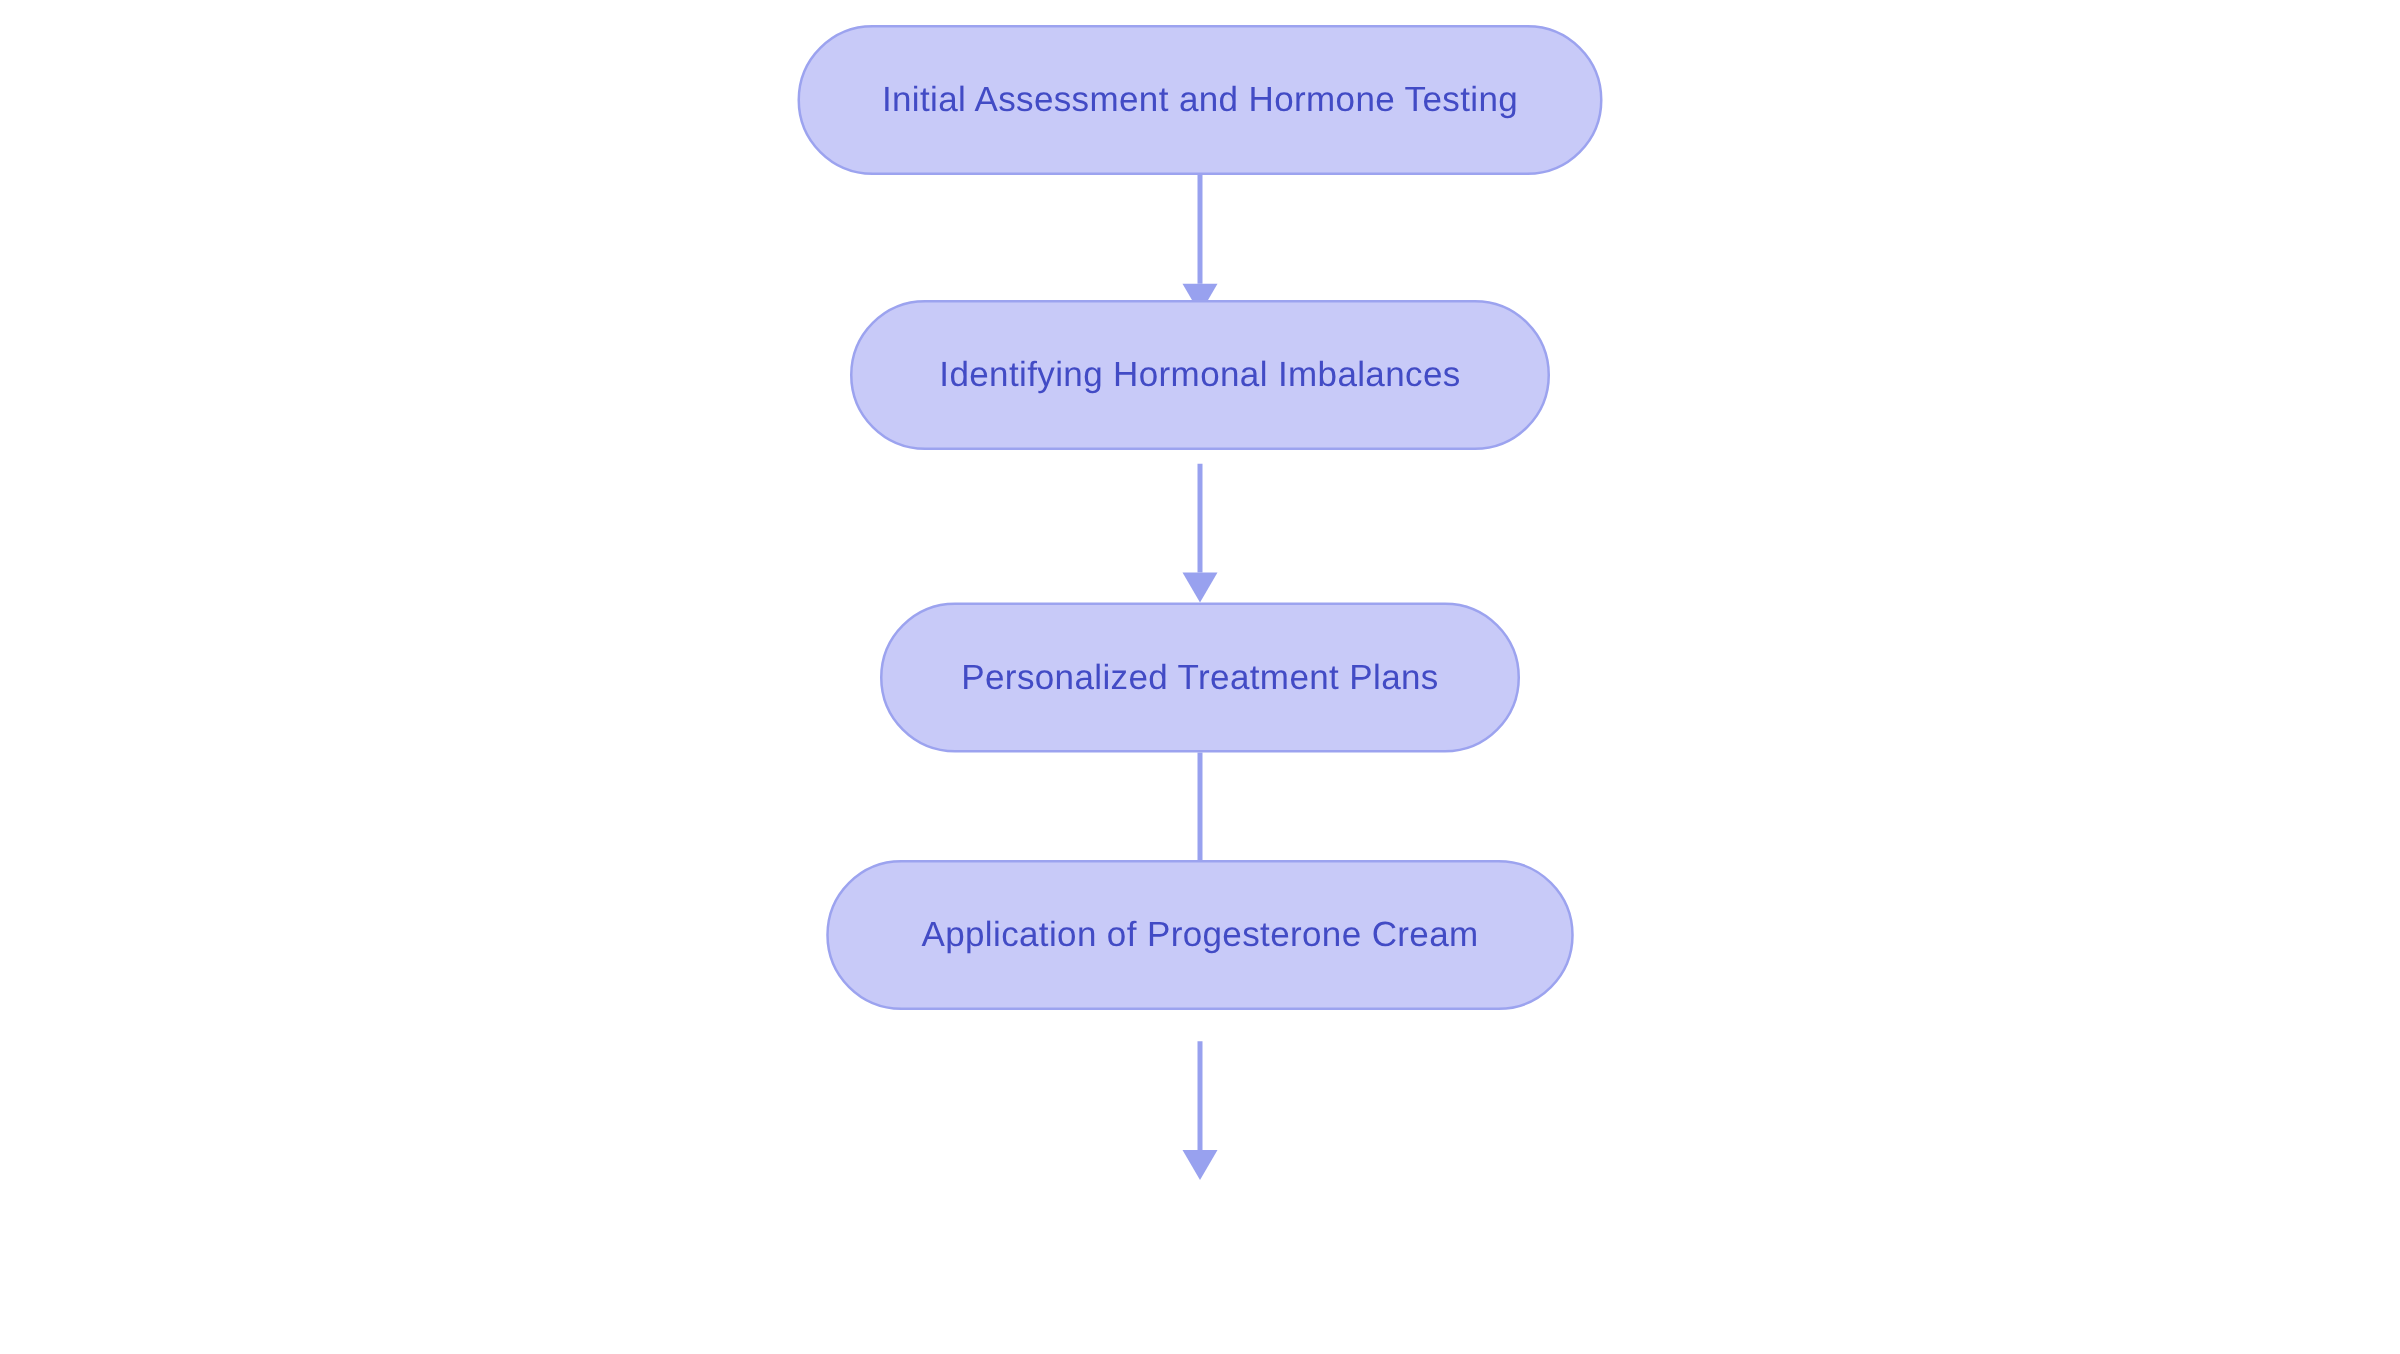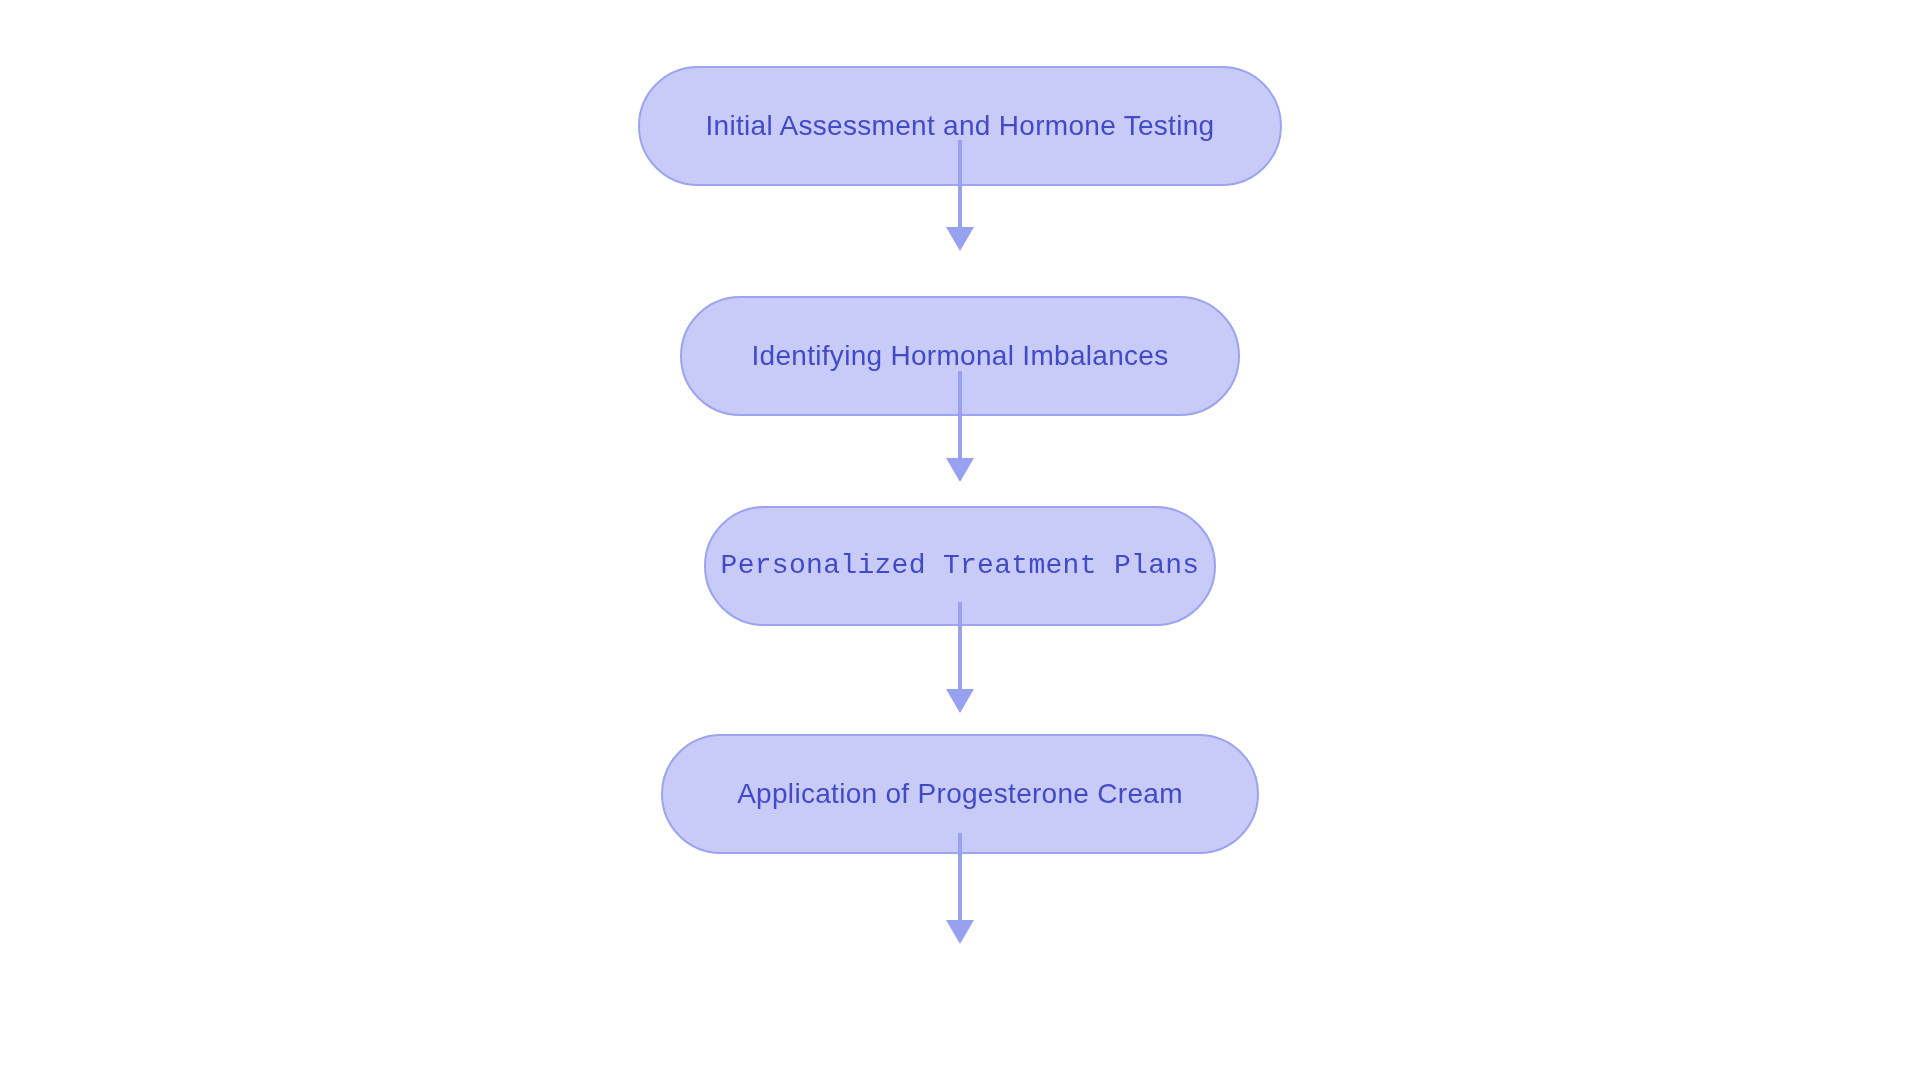--- a/index.html
+++ b/index.html
@@ -26,34 +26,33 @@
     left:50%;
     transform:translateX(-50%);
     height:120px;
     border-radius:60px;
     background:var(--node-fill);
     border:2px solid var(--node-border);
     display:flex;
     align-items:center;
     justify-content:center;
     text-align:center;
-    margin-top:46px;
   }
   .node .node-label{
     color:var(--text);
     font-size:28px;
     font-weight:400;
     letter-spacing:0.3px;
     line-height:1.2;
     padding:0 30px;
     white-space:nowrap;
   }
   .n1{top:20px;width:644px;}
-  .n2{top:250px;width:560px;}
-  .n3{top:460px;width:512px;font-family:Liberation Mono, monospace;}
+  .n2{top:240px;width:560px;}
+  .n3{top:482px;width:512px;}
   .n4{top:688px;width:598px;}
   .n5{top:944px;width:718px;}
 
   .connector{
     position:absolute;
     left:50%;
     transform:translateX(-50%);
     width:28px;
     display:flex;
     flex-direction:column;

